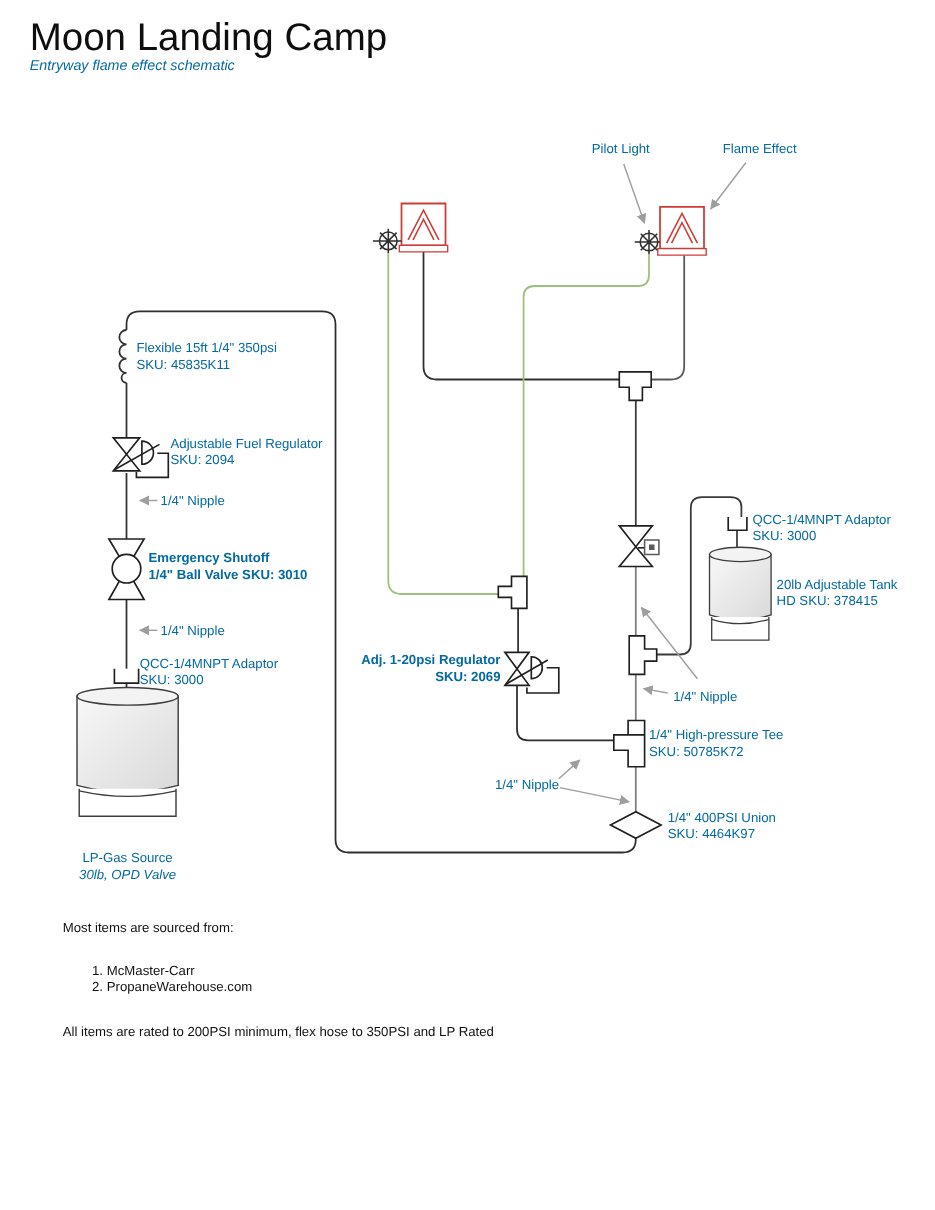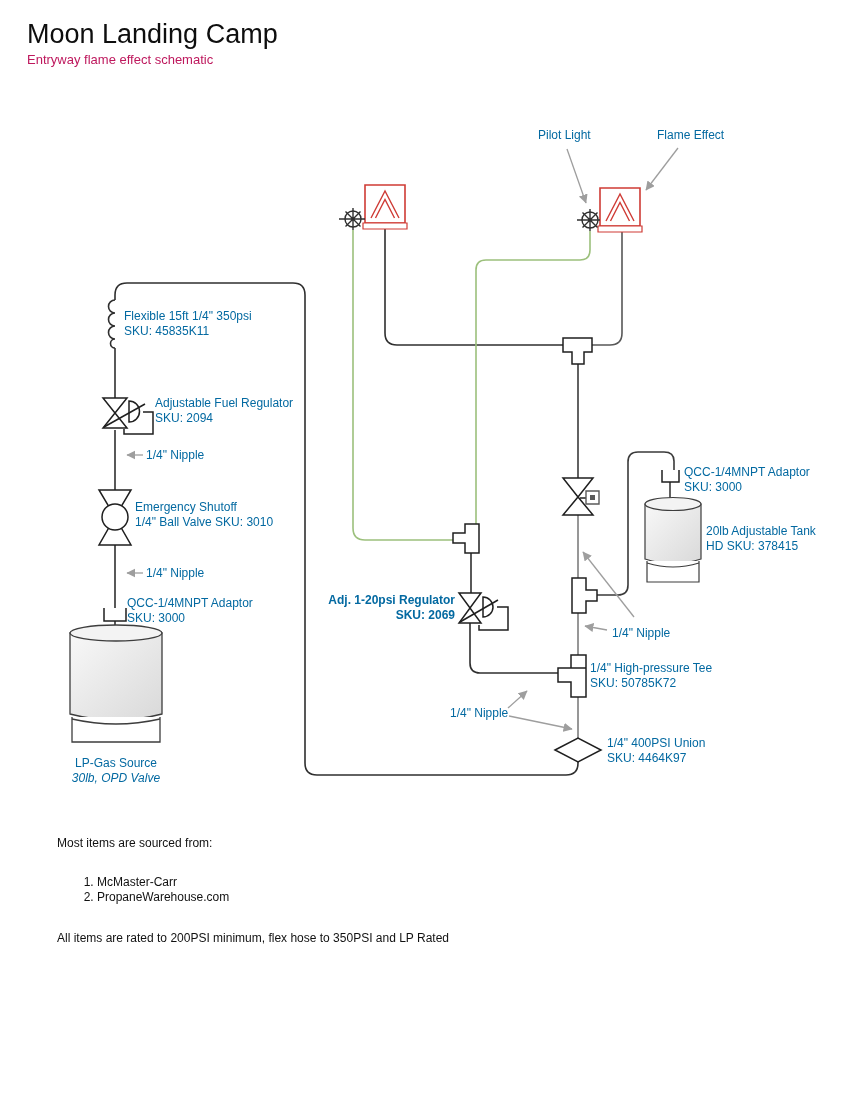--- a/index.html
+++ b/index.html
@@ -4,22 +4,22 @@
 <style>
   html,body{margin:0;padding:0;background:#fff;}
   #page{position:relative;width:850px;height:1100px;background:#fff;overflow:hidden;
         font-family:"Liberation Sans", sans-serif;color:#111;}
   #art{position:absolute;left:0;top:0;}
   .lbl{position:absolute;font-size:12px;line-height:15px;white-space:nowrap;color:#0369a1;}
   .lbl .ln{display:block;}
   .r{text-align:right;}
   .c{text-align:center;white-space:normal;}
   .it{font-style:italic;}
-  #title{position:absolute;left:27px;top:18px;font-size:27px;line-height:32px;color:#0e0e0e;}
-  #subtitle{position:absolute;left:27px;top:52px;font-size:13px;color:#be185d;}
+  #title{position:absolute;left:27px;top:18px;font-size:35px;line-height:32px;color:#0e0e0e;}
+  #subtitle{position:absolute;left:27px;top:52px;font-size:13px;font-style:italic;color:#0369a1;}
   #foot-head{position:absolute;left:57px;top:836px;font-size:12px;}
   #foot-list{position:absolute;left:70px;top:875px;margin:0;padding-left:27px;font-size:12px;line-height:15px;}
   #foot-note{position:absolute;left:57px;top:931px;font-size:12px;}
   svg *{vector-effect:non-scaling-stroke;}
 </style>
 </head>
 <body>
 
 <div id="page">
 
@@ -158,33 +158,33 @@
     <span class="ln">SKU: 45835K11</span>
   </div>
 
   <div class="lbl" style="left:155px;top:396px;">
     <span class="ln">Adjustable Fuel Regulator</span>
     <span class="ln">SKU: 2094</span>
   </div>
 
   <div class="lbl" style="left:146px;top:448px;">1/4" Nipple</div>
 
-  <div class="lbl" style="left:135px;top:500px;">
+  <div class="lbl" style="left:135px;top:500px;font-weight:bold;">
     <span class="ln">Emergency Shutoff</span>
     <span class="ln">1/4" Ball Valve SKU: 3010</span>
   </div>
 
   <div class="lbl" style="left:146px;top:566px;">1/4" Nipple</div>
 
   <div class="lbl" style="left:127px;top:596px;">
     <span class="ln">QCC-1/4MNPT Adaptor</span>
     <span class="ln">SKU: 3000</span>
   </div>
 
-  <div class="lbl c" style="left:26px;top:756px;width:180px;">
+  <div class="lbl c" style="left:26px;top:773px;width:180px;">
     <span class="ln">LP-Gas Source</span>
     <span class="ln it">30lb, OPD Valve</span>
   </div>
 
 
   <div class="lbl" style="left:684px;top:465px;">
     <span class="ln">QCC-1/4MNPT Adaptor</span>
     <span class="ln">SKU: 3000</span>
   </div>
 

